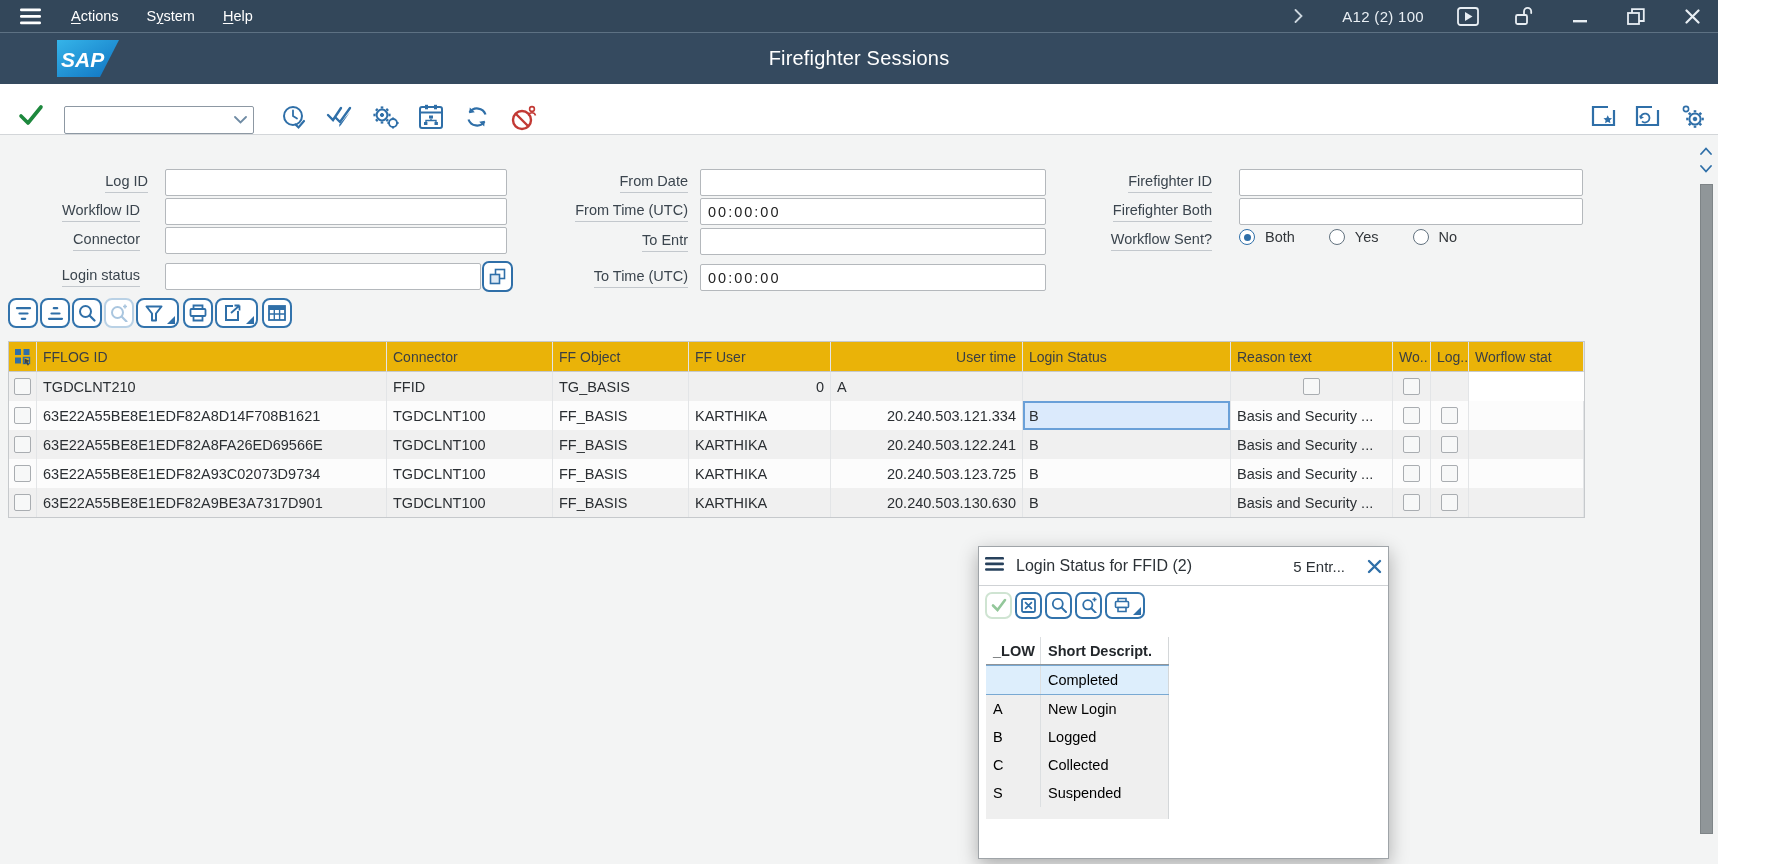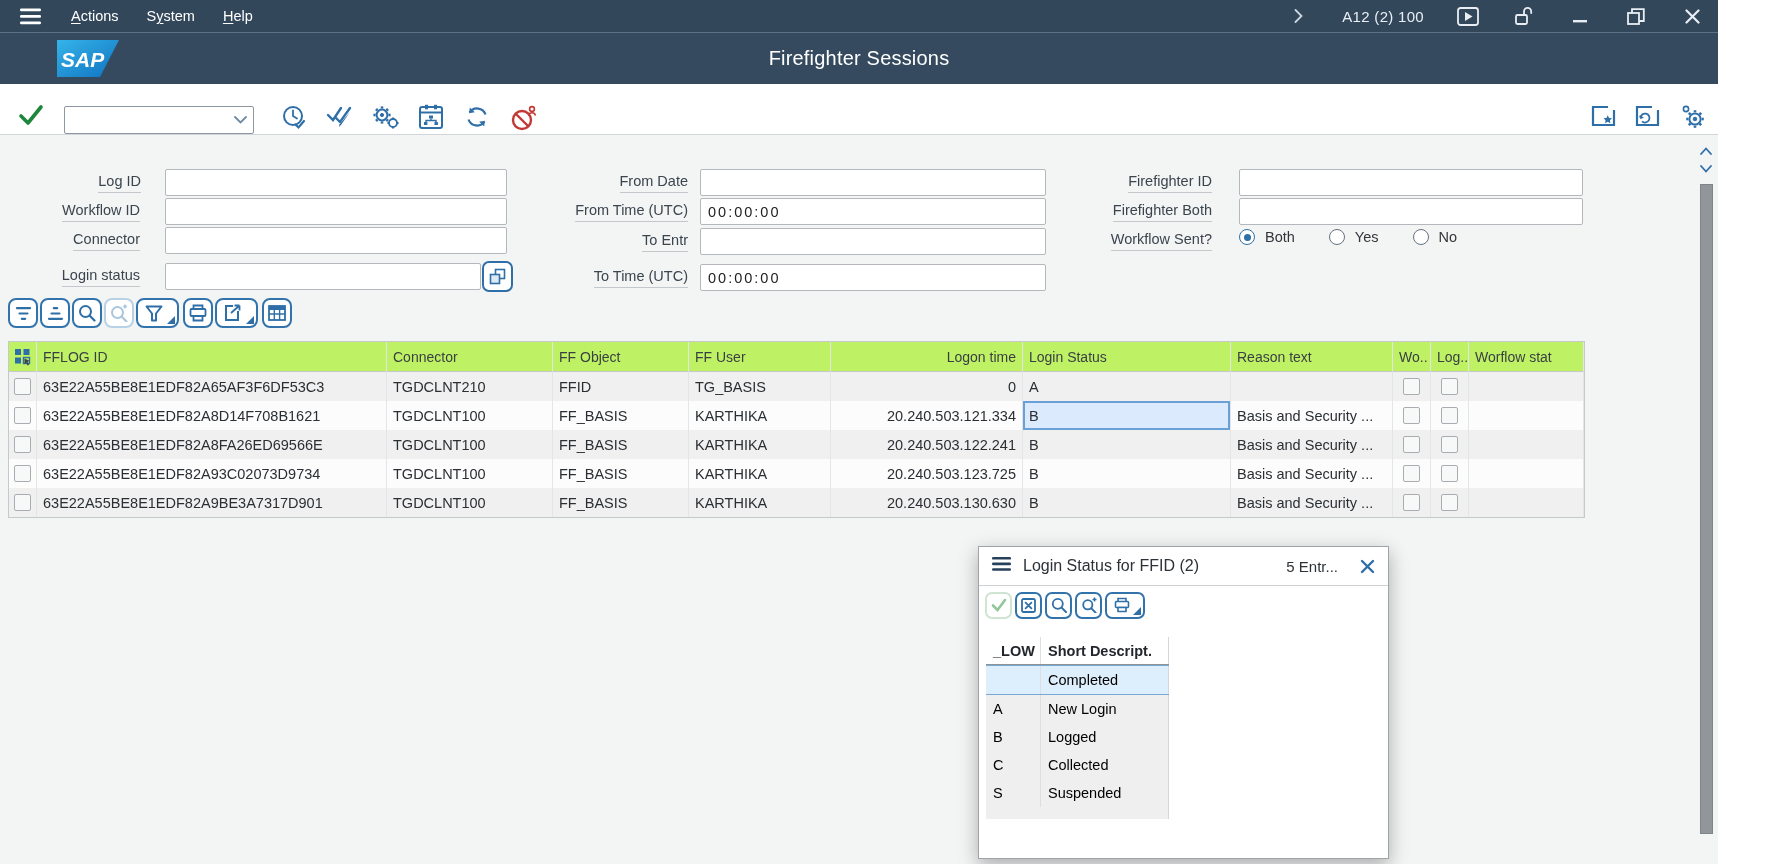--- a/index.html
+++ b/index.html
@@ -51,34 +51,34 @@
   
   .alvbtn{position:absolute;top:298px;height:30px;width:30px;border:2px solid #3273ac;border-radius:8px;
           background:#fff;box-sizing:border-box;display:flex;align-items:center;justify-content:center;cursor:pointer;}
   .alvbtn.wide{width:43px;}
   .alvbtn.dis{border-color:#b9d1e5;cursor:default;}
   .corner{position:absolute;right:2px;bottom:2px;width:0;height:0;border-left:8px solid transparent;border-bottom:8px solid #2f6fa8;}
 
   
   .grid{position:absolute;left:8px;top:341px;width:1575px;background:#fff;border:1px solid #c6c9cc;box-sizing:content-box;}
   .grow{display:grid;grid-template-columns:28px 350px 166px 136px 142px 192px 208px 162px 38px 38px 1fr;}
-  .ghead .gc{background:#bef264;height:30px;color:#3a3f44;border-bottom:1px solid #c6c9cc;font-size:14px;}
+  .ghead .gc{background:#eab308;height:30px;color:#3a3f44;border-bottom:1px solid #c6c9cc;font-size:14px;}
   .gc{height:29px;display:flex;align-items:center;padding:0 6px;box-sizing:border-box;font-size:14.5px;color:#2b2f33;
       border-right:1px solid #e3e5e7;white-space:nowrap;overflow:hidden;}
   .gc.right{justify-content:flex-end;}
   .gc.center{justify-content:center;padding:0;}
   .grow.odd .gc{background:#f0f0f0;}
   .grow.even .gc{background:#fcfcfc;}
   .gc.selcell{background:#dbeafc !important;box-shadow:inset 0 0 0 2px #6aa0d8;}
   .cb{width:15px;height:15px;border:1px solid #a9adb1;border-radius:2px;background:#f7f8f8;display:inline-block;cursor:pointer;}
 
   
   .popup{position:absolute;left:978px;top:546px;width:411px;height:313px;background:#fff;
          border:1px solid #9fa4a8;box-shadow:0 6px 18px rgba(0,0,0,.3);box-sizing:border-box;}
-  .ptitle{height:38px;display:flex;align-items:center;padding:0 13px;border-bottom:1px solid #cfd2d5;}
+  .ptitle{height:38px;display:flex;align-items:center;padding:0 6px;border-bottom:1px solid #cfd2d5;}
   .ptitle .txt{font-size:16px;color:#2c3237;margin-left:12px;}
   .ptitle .entries{margin-left:auto;font-size:15px;color:#2c3237;margin-right:22px;}
   .ptoolbar{height:38px;display:flex;align-items:center;gap:3px;padding-left:6px;}
   .pbtn{width:27px;height:27px;border:2px solid #3273ac;border-radius:7px;background:#fff;box-sizing:border-box;
         display:flex;align-items:center;justify-content:center;cursor:pointer;position:relative;}
   .pbtn.green{border-color:#cfe4d2;}
   .pbtn.wprint{width:40px;}
   .ptable{position:absolute;left:7px;top:90px;width:183px;font-size:14.5px;}
   .prow{display:grid;grid-template-columns:55px 128px;height:28px;align-items:center;background:#efefef;}
   .prow.hdr{background:#fff;font-weight:bold;height:27px;border-bottom:1px solid #8f9499;color:#23272b;}
@@ -271,21 +271,21 @@
             <path d="M19.6 19.6 L21.2 21.2"></path>
             <path d="M21.2 8.8 L19.6 10.4"></path>
             <path d="M10.4 19.6 L8.8 21.2"></path>
           </g>
           <circle cx="6" cy="5" r="2.6" stroke-width="1.6"></circle>
         </g>
       </svg>
   </span>
   <span class="exitlink">Exit</span>
 
-  <div class="flabel" style="left:1px;top:173px;width:140px;"><span>Log ID</span></div>
+  <div class="flabel" style="left:8px;top:173px;width:140px;"><span>Log ID</span></div>
   <input class="finput" style="left: 165px; top: 169px; width: 342px;" readonly="" value="">
   <div class="flabel" style="left:0;top:202px;width:140px;"><span>Workflow ID</span></div>
   <input class="finput" style="left: 165px; top: 198px; width: 342px;" readonly="" value="">
   <div class="flabel" style="left:0;top:231px;width:140px;"><span>Connector</span></div>
   <input class="finput" style="left: 165px; top: 227px; width: 342px;" readonly="" value="">
   <div class="flabel" style="left:0;top:267px;width:140px;"><span>Login status</span></div>
   <input class="finput" style="left: 165px; top: 263px; width: 316px;" readonly="" value="">
   <span class="msbtn" style="left:482px;top:261px;">
     <svg width="17" height="17" viewBox="0 0 17 17">
         <rect x="6.5" y="1.5" width="9" height="9" fill="#fff" stroke="#2f6fa8" stroke-width="1.6"></rect>
@@ -383,33 +383,32 @@
             <rect x="9.5" y="1" width="6" height="6" fill="#2f6fa8"></rect>
             <rect x="1" y="9.5" width="6" height="6" fill="#2f6fa8"></rect>
             <rect x="9.5" y="9.5" width="6" height="6" fill="none" stroke="#2f6fa8" stroke-width="1.4"></rect>
             <path d="M10.5 10.5 L16 13 L13.5 13.8 L15 17 L13.6 17.6 L12.2 14.4 L10.5 16 Z" fill="#3c4248"></path>
           </svg>
       </div>
       <div class="gc">FFLOG ID</div>
       <div class="gc">Connector</div>
       <div class="gc">FF Object</div>
       <div class="gc">FF User</div>
-      <div class="gc right">Logon time</div>
+      <div class="gc right">User time</div>
       <div class="gc">Login Status</div>
       <div class="gc">Reason text</div>
       <div class="gc">Wo..</div>
       <div class="gc">Log..</div>
       <div class="gc">Worflow stat</div>
     </div>
 
     <div class="grow odd">
       <div class="gc center">
           <span class="cb"></span>
         </div>
-      <div class="gc">63E22A55BE8E1EDF82A65AF3F6DF53C3</div>
       <div class="gc">TGDCLNT210</div>
       <div class="gc">FFID</div>
       <div class="gc">TG_BASIS</div>
       <div class="gc right">0</div>
       <div class="gc">A</div>
       <div class="gc"></div>
       <div class="gc center">
           <span class="cb"></span>
         </div>
       <div class="gc center">

